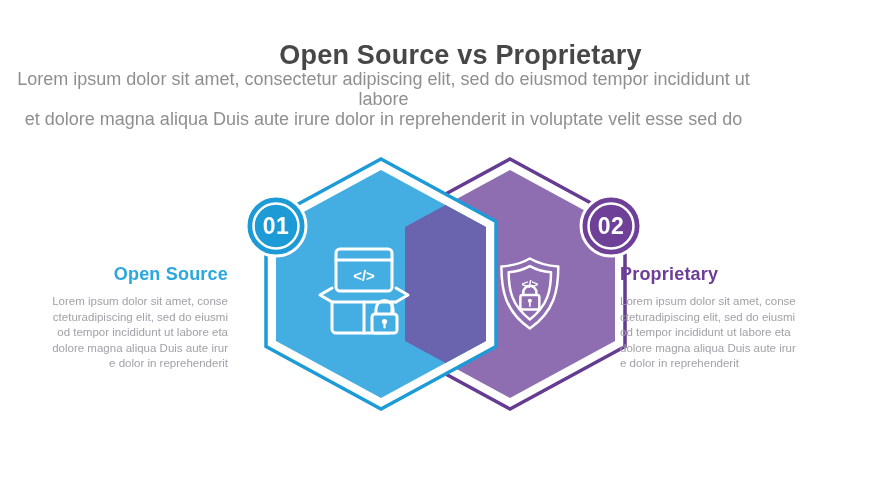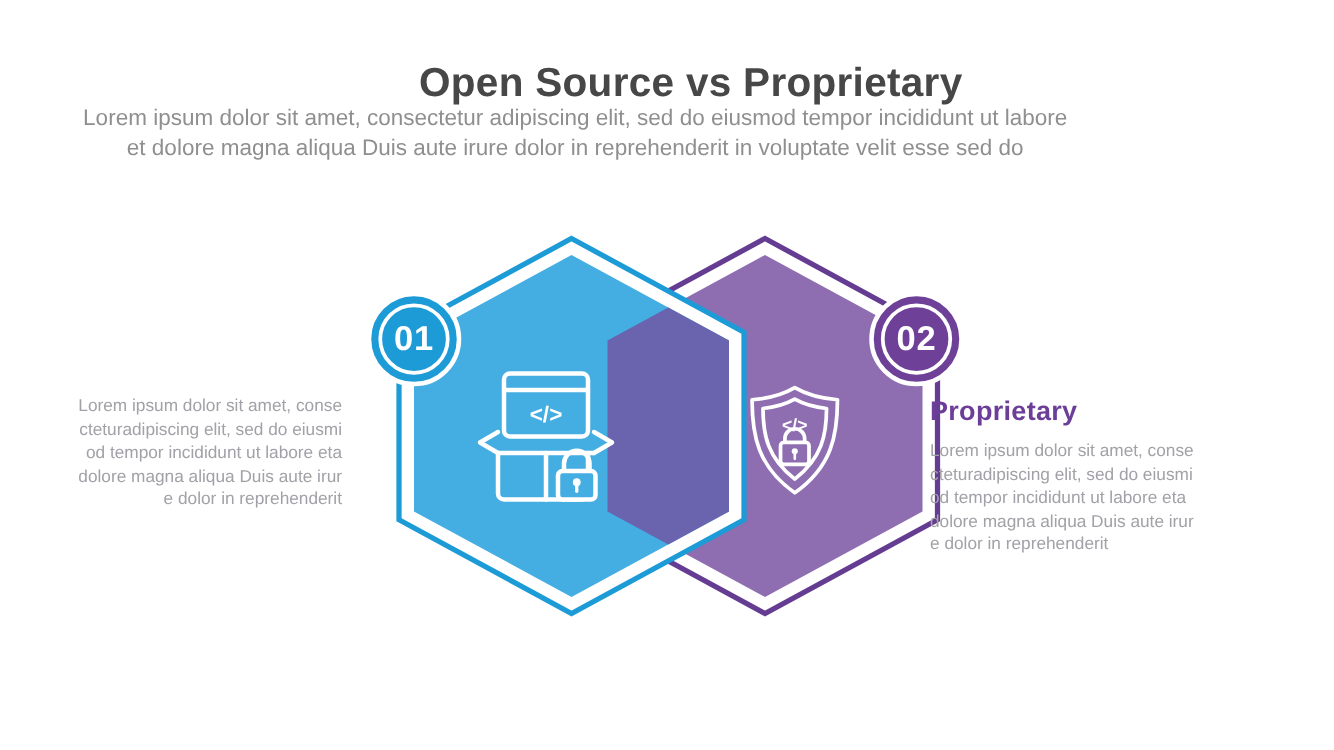--- a/index.html
+++ b/index.html
@@ -6,21 +6,21 @@
   .canvas{
     position:relative;width:889px;height:500px;background:#ffffff;overflow:hidden;
     font-family:"Liberation Sans", sans-serif;
   }
   .title{
     position:absolute;top:24px;left:0;width:889px;text-align:center;
     font-size:27px;font-weight:700;color:#474747;letter-spacing:.2px;margin:16px;
   }
   .subtitle{
     position:absolute;top:69px;left:0;width:767px;text-align:center;
-    font-size:15px;color:#8f8f8f;line-height:20px;margin:0;white-space:pre-line;
+    font-size:18px;color:#8f8f8f;line-height:20px;margin:0;white-space:pre-line;
   }
   .hex-svg{position:absolute;left:0;top:0;width:889px;height:500px;}
   .side-block{position:absolute;top:264px;width:220px;}
   .side-block.left{right:661px;text-align:right;}
   .side-block.right{left:620px;text-align:left;}
   .side-block h2{margin:0 0 9px 0;font-size:18px;font-weight:700;letter-spacing:.2px;}
   .side-block.left h2{color:#2ba7e0;}
   .side-block.right h2{color:#6c3e99;}
   .side-block p{
     margin:0;font-size:11.5px;line-height:15.5px;color:#a1a1a7;white-space:pre-line;
@@ -78,20 +78,21 @@
     </g>
 
     <g>
       <circle cx="611" cy="226" r="30" stroke="#ffffff" stroke-width="3" fill="#6e4097"></circle>
       <circle cx="611" cy="226" r="22.5" fill="none" stroke="#ffffff" stroke-width="2.5"></circle>
       <text x="611" y="227.5" text-anchor="middle" dominant-baseline="middle" font-size="23" font-weight="bold" fill="#ffffff" letter-spacing="0.5">02</text>
     </g>
   </svg>
 
   <div class="side-block left">
+    <h2>Open Source</h2>
     <p>Lorem ipsum dolor sit amet, conse
 cteturadipiscing elit, sed do eiusmi
 od tempor incididunt ut labore eta
 dolore magna aliqua Duis aute irur
 e dolor in reprehenderit</p>
   </div>
 
   <div class="side-block right">
     <h2>Proprietary</h2>
     <p>Lorem ipsum dolor sit amet, conse

